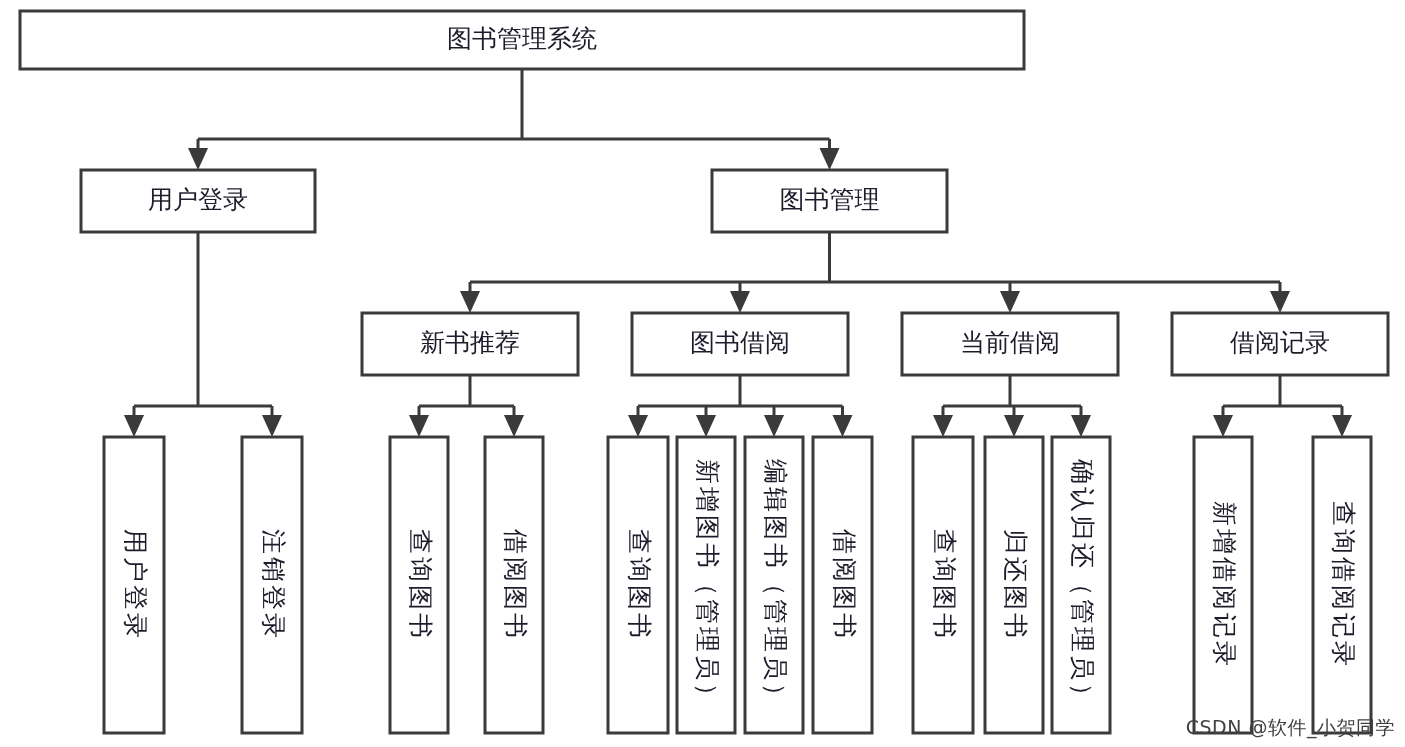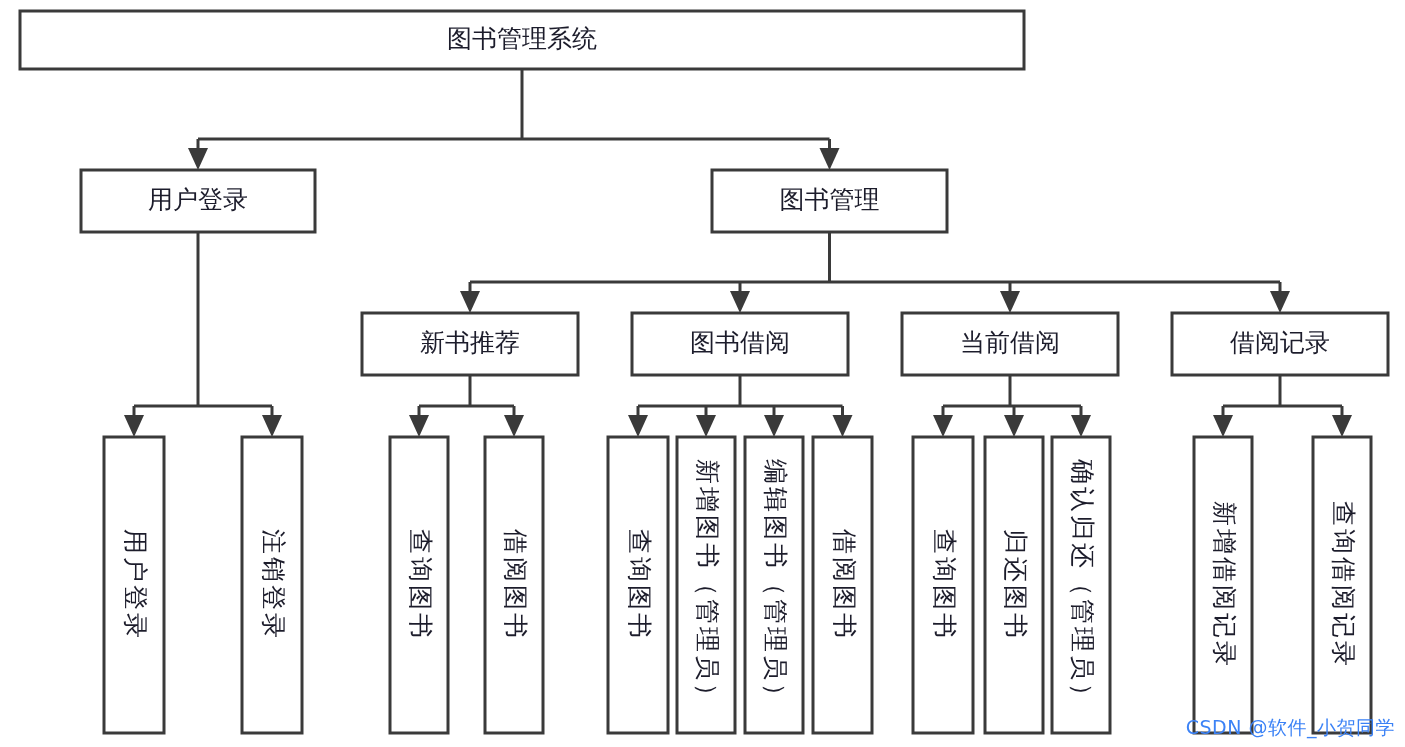--- a/index.html
+++ b/index.html
@@ -59,21 +59,21 @@
     text-anchor: middle;
     letter-spacing: 3px;
     white-space: pre;
   }
   .watermark-text {
     position: absolute;
     right: 10px;
     bottom: 6px;
     font-family: "DejaVu Sans", "Liberation Sans", sans-serif;
     font-size: 19px;
-    color: #3b82f6;
+    color: #404040;
     letter-spacing: 0.5px;
     user-select: none;
     pointer-events: none;
     white-space: nowrap;
   }
 </style>
 </head>
 <body>
 
 <div id="diagram-root">

